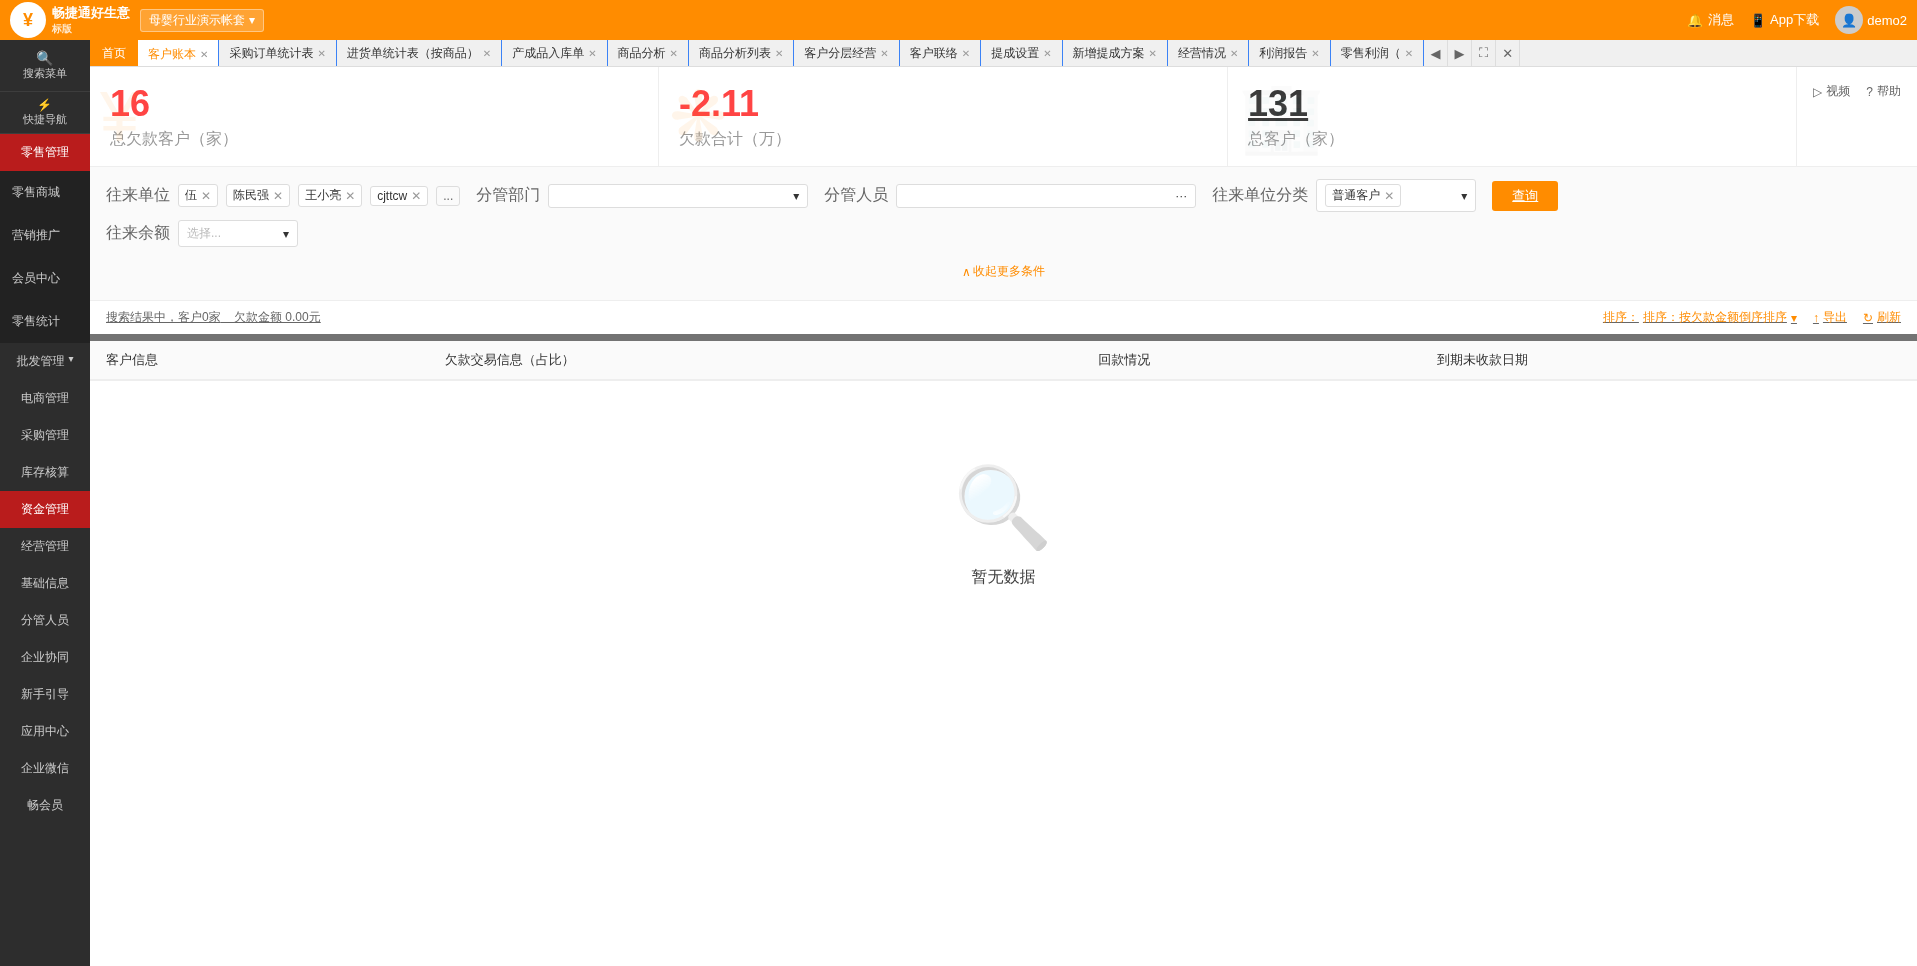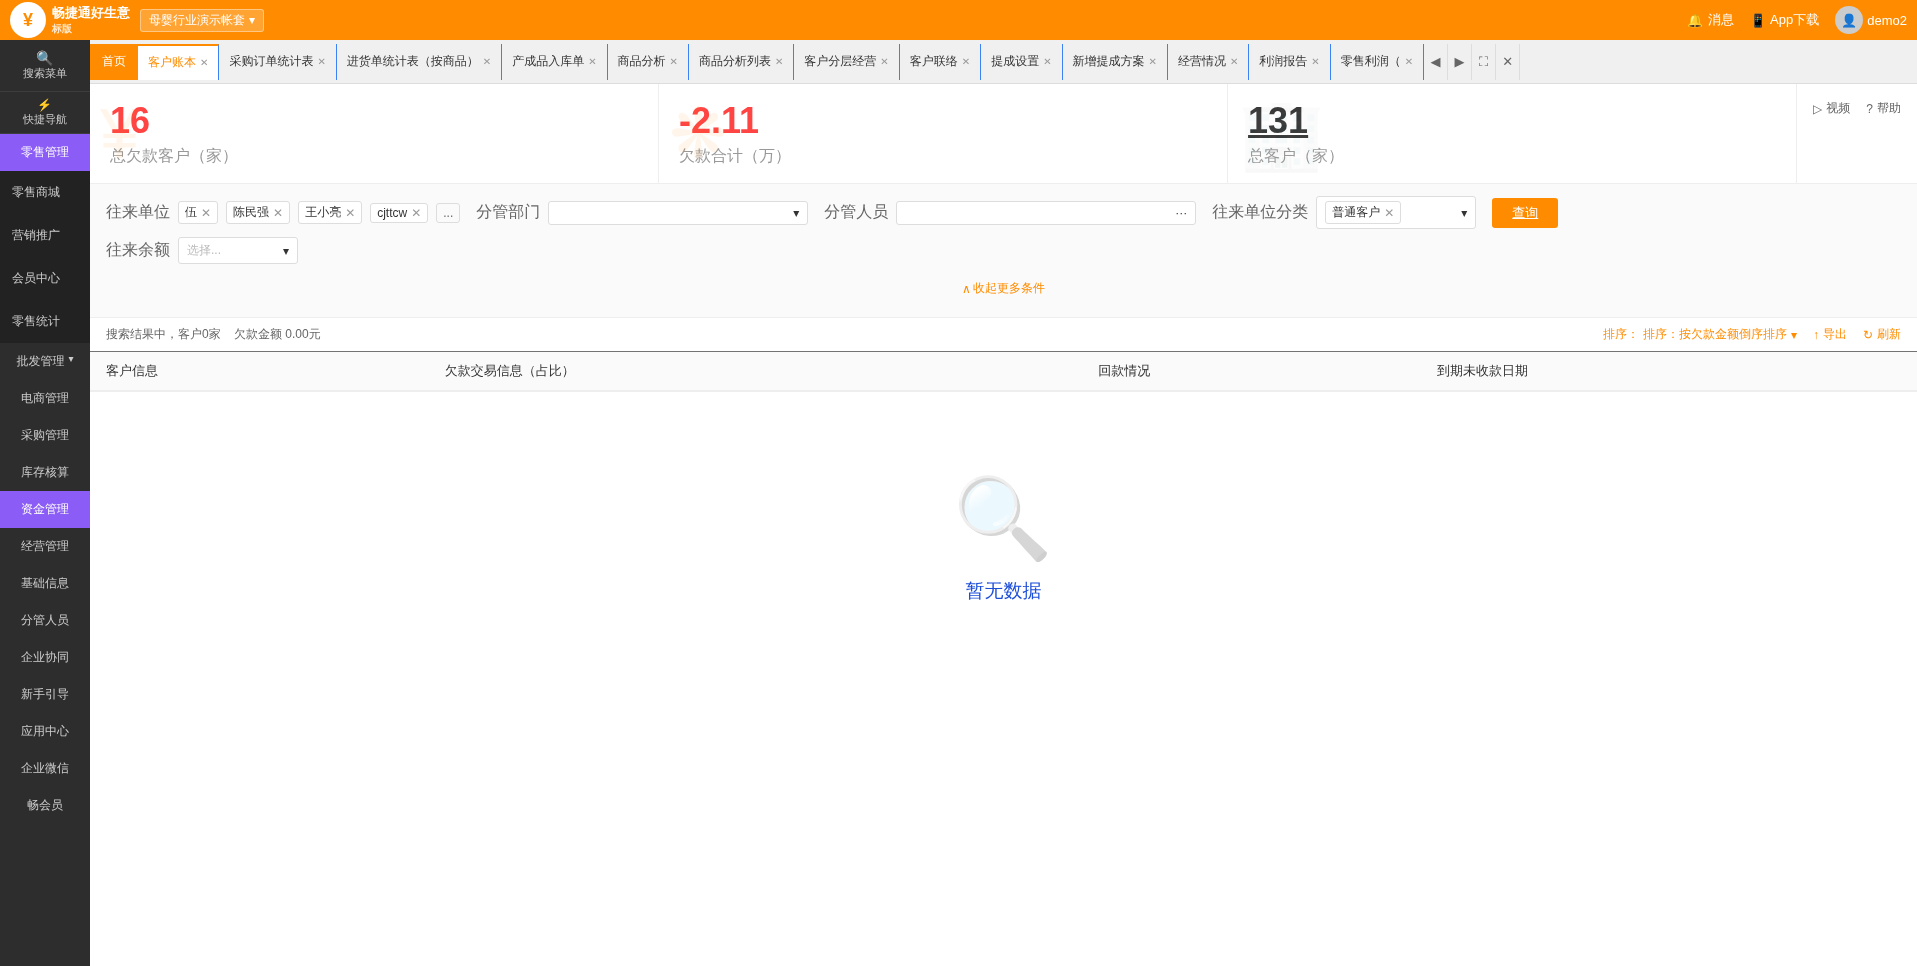--- a/index.html
+++ b/index.html
@@ -18,29 +18,29 @@
     .avatar { width: 28px; height: 28px; border-radius: 50%; background: #ccc; overflow: hidden; display: flex; align-items: center; justify-content: center; }
 
     
     .main-layout { display: flex; flex: 1; overflow: hidden; }
 
     
     .sidebar { width: 90px; background: #2d2d2d; display: flex; flex-direction: column; flex-shrink: 0; overflow-y: auto; }
     .sidebar-search { padding: 10px 8px; color: #ccc; font-size: 12px; text-align: center; cursor: pointer; border-bottom: 1px solid #3d3d3d; }
     .sidebar-nav { padding: 6px 8px; color: #ccc; font-size: 12px; text-align: center; cursor: pointer; border-bottom: 1px solid #3d3d3d; }
     .sidebar-item { padding: 10px 8px; color: #ccc; font-size: 12px; text-align: center; cursor: pointer; }
-    .sidebar-item.active { background: #8b5cf6; color: white; }
+    .sidebar-item.active { background: #b91c1c; color: white; }
     .sidebar-sub { background: #222; }
     .sidebar-sub-item { padding: 13px 12px; color: #ccc; font-size: 12px; cursor: pointer; }
 
     
     .content-area { flex: 1; display: flex; flex-direction: column; overflow: hidden; }
 
     
-    .tab-bar { background: #f0f0f0; border-bottom: 1px solid #ddd; display: flex; align-items: center; height: 44px; flex-shrink: 0; overflow: hidden; }
+    .tab-bar { background: #f0f0f0; border-bottom: 1px solid #ddd; display: flex; align-items: center; height: 27px; flex-shrink: 0; overflow: hidden; }
     .tab-item { display: flex; align-items: center; padding: 0 10px; height: 36px; font-size: 12px; cursor: pointer; border-right: 1px solid #3b82f6; white-space: nowrap; gap: 4px; }
     .tab-item.active { background: white; color: #ff8c00; border-top: 2px solid #ff8c00; }
     .tab-item .close-btn { font-size: 10px; color: #999; cursor: pointer; }
     .tab-home { background: #ff8c00; color: white; padding: 0 12px; height: 36px; display: flex; align-items: center; font-size: 12px; cursor: pointer; flex-shrink: 0; }
     .tab-arrow { width: 24px; height: 36px; display: flex; align-items: center; justify-content: center; cursor: pointer; color: #666; border-right: 1px solid #ddd; }
 
     
     .page-content { flex: 1; overflow-y: auto; background: white; }
 
     
@@ -59,32 +59,32 @@
     .filter-row { display: flex; align-items: center; gap: 8px; margin-bottom: 8px; flex-wrap: wrap; }
     .filter-label { color: #666; font-size: 16px; white-space: nowrap; }
     .filter-tag { display: inline-flex; align-items: center; gap: 4px; background: #fff; border: 1px solid #ddd; border-radius: 3px; padding: 2px 6px; font-size: 12px; }
     .filter-tag .x { cursor: pointer; color: #999; }
     .filter-select { border: 1px solid #ddd; border-radius: 3px; padding: 4px 8px; font-size: 12px; background: white; min-width: 160px; display: flex; align-items: center; justify-content: space-between; cursor: pointer; }
     .filter-select-wide { min-width: 260px; }
     .more-tag { border: 1px solid #ddd; border-radius: 3px; padding: 2px 6px; font-size: 12px; cursor: pointer; color: #666; }
     .collapse-btn { color: #ff8c00; font-size: 12px; cursor: pointer; display: flex; align-items: center; gap: 2px; margin: 4px auto; width: fit-content; }
 
     
-    .search-result-bar { padding: 8px 16px; display: flex; align-items: flex-end; justify-content: space-between; font-size: 12px; color: #666; border-bottom: 1px solid #737373; }
+    .search-result-bar { padding: 8px 16px; display: flex; align-items: flex-end; justify-content: space-between; font-size: 12px; color: #666; border-bottom: 7px solid #737373; text-decoration: underline; }
     .result-actions { display: flex; gap: 16px; align-items: center; }
     .result-actions span { cursor: pointer; display: flex; align-items: center; gap: 4px; color: #ff8c00; }
     .sort-select { display: flex; align-items: center; gap: 4px; cursor: pointer; }
 
     
     .data-table { width: 100%; border-collapse: collapse; }
     .data-table th { padding: 10px 16px; text-align: left; font-size: 13px; font-weight: normal; color: #333; border-bottom: 2px solid #eee; background: #fafafa; }
 
     
     .empty-state { display: flex; flex-direction: column; align-items: center; justify-content: center; padding: 80px 0; }
-    .empty-text { font-size: 19px; color: #1d4ed8; }
+    .empty-text { font-size: 16px; color: #404040; }
 
     
     ::-webkit-scrollbar { width: 6px; height: 6px; }
     ::-webkit-scrollbar-track { background: #f1f1f1; }
     ::-webkit-scrollbar-thumb { background: #ccc; border-radius: 3px; }
   </style>
 </head>
 <body>
 
 <div class="app-wrapper">

